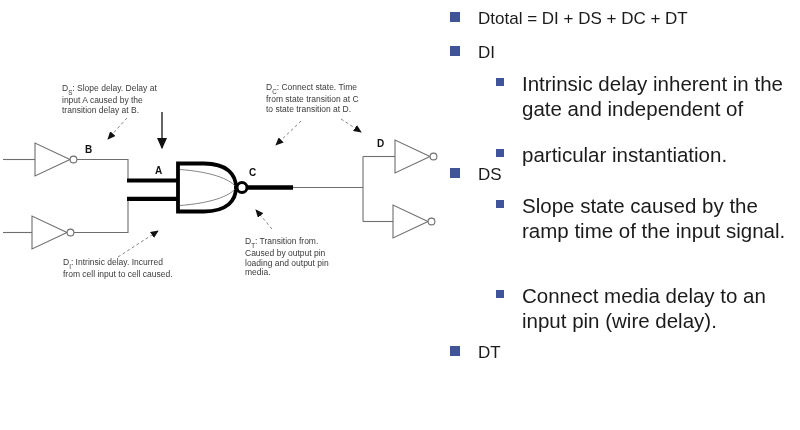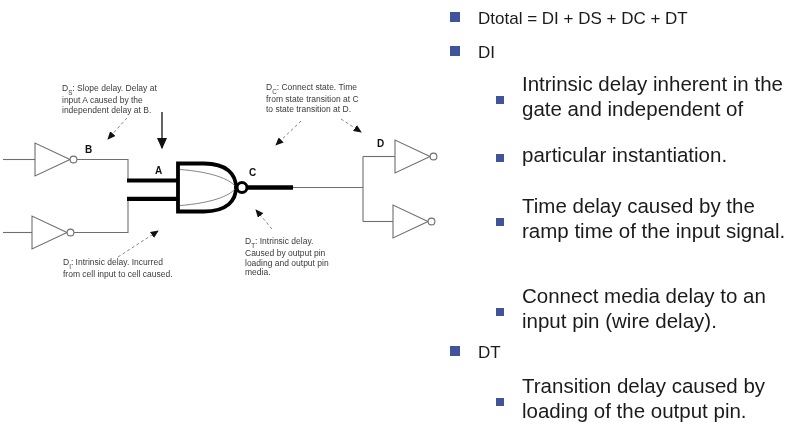--- a/index.html
+++ b/index.html
@@ -14,21 +14,21 @@
 
   .ann {
     position:absolute; font-size:8.5px; line-height:9.6px; color:#3a3a3a;
     letter-spacing:0px; white-space:nowrap;
   }
   .ann sub { font-size:6.3px; position:relative; bottom:-1px; }
 
   
   .bi { position:absolute; display:flex; color:#1b1b1b; }
   .bi.l1 { left:450px; }
-  .bi.l2 { left:496px;align-items:center; }
+  .bi.l2 { left:496px; }
   .sq { flex:0 0 auto; background:#3f549b; }
   .l1 .sq { width:10px; height:10px; margin-top:7px; margin-right:18px; }
   .l2 .sq { width:8px;  height:8px;  margin-top:7px; margin-right:18px; }
   .l1 .txt { font-size:17px; line-height:28px; white-space:nowrap; }
   .l2 .txt { font-size:20.5px; line-height:25px; width:276px; }
 </style>
 </head>
 <body>
 
 <div id="slide">
@@ -92,36 +92,36 @@
       <path d="M301,121 L276,145" stroke="#777" stroke-width="0.9" stroke-dasharray="3,2.5" marker-end="url(#ah)"></path>
       <path d="M341,119 L361,132" stroke="#777" stroke-width="0.9" stroke-dasharray="3,2.5" marker-end="url(#ah)"></path>
       <path d="M272,229 L256,210" stroke="#777" stroke-width="0.9" stroke-dasharray="3,2.5" marker-end="url(#ah)"></path>
       <path d="M118,257 L158,231" stroke="#777" stroke-width="0.9" stroke-dasharray="3,2.5" marker-end="url(#ah)"></path>
     </g>
   </svg>
 
   <div class="ann" style="left:62px; top:84px;">
     <div><span>D</span><sub>S</sub><span>: Slope delay. Delay at</span></div>
     <div>input A caused by the</div>
-    <div>independent delay at B.</div>
+    <div>transition delay at B.</div>
   </div>
 
   <div class="ann" style="left:266px; top:83px;">
     <div><span>D</span><sub>C</sub><span>: Connect state. Time</span></div>
     <div>from state transition at C</div>
     <div>to state transition at D.</div>
   </div>
 
   <div class="ann" style="left:63px; top:258px;">
     <div><span>D</span><sub>I</sub><span>: Intrinsic delay. Incurred</span></div>
     <div>from cell input to cell caused.</div>
   </div>
 
   <div class="ann" style="left:245px; top:237px;">
-    <div><span>D</span><sub>T</sub><span>: Intrinsic delay.</span></div>
+    <div><span>D</span><sub>T</sub><span>: Transition from.</span></div>
     <div>Caused by output pin</div>
     <div>loading and output pin</div>
     <div>media.</div>
   </div>
 
   <div class="bi l1" style="top:5px">
     <span class="sq"></span>
     <span class="txt">Dtotal = DI + DS + DC + DT</span>
   </div>
   <div class="bi l1" style="top:39px">
@@ -129,30 +129,30 @@
     <span class="txt">DI</span>
   </div>
   <div class="bi l2" style="top:71px">
     <span class="sq"></span>
     <span class="txt">Intrinsic delay inherent in the gate and independent of</span>
   </div>
   <div class="bi l2" style="top:142px">
     <span class="sq"></span>
     <span class="txt">particular instantiation.</span>
   </div>
+  <div class="bi l1" style="top:161px">
+    <span class="sq"></span>
+    <span class="txt">DS</span>
+  </div>
   <div class="bi l2" style="top:193px">
     <span class="sq"></span>
-    <span class="txt">Time delay caused by the ramp time of the input signal.</span>
+    <span class="txt">Slope state caused by the ramp time of the input signal.</span>
   </div>
   <div class="bi l2" style="top:283px">
     <span class="sq"></span>
     <span class="txt">Connect media delay to an input pin (wire delay).</span>
   </div>
   <div class="bi l1" style="top:339px">
     <span class="sq"></span>
     <span class="txt">DT</span>
   </div>
-  <div class="bi l2" style="top:373px">
-    <span class="sq"></span>
-    <span class="txt">Transition delay caused by loading of the output pin.</span>
-  </div>
 
 </div>
 
 </body></html>

